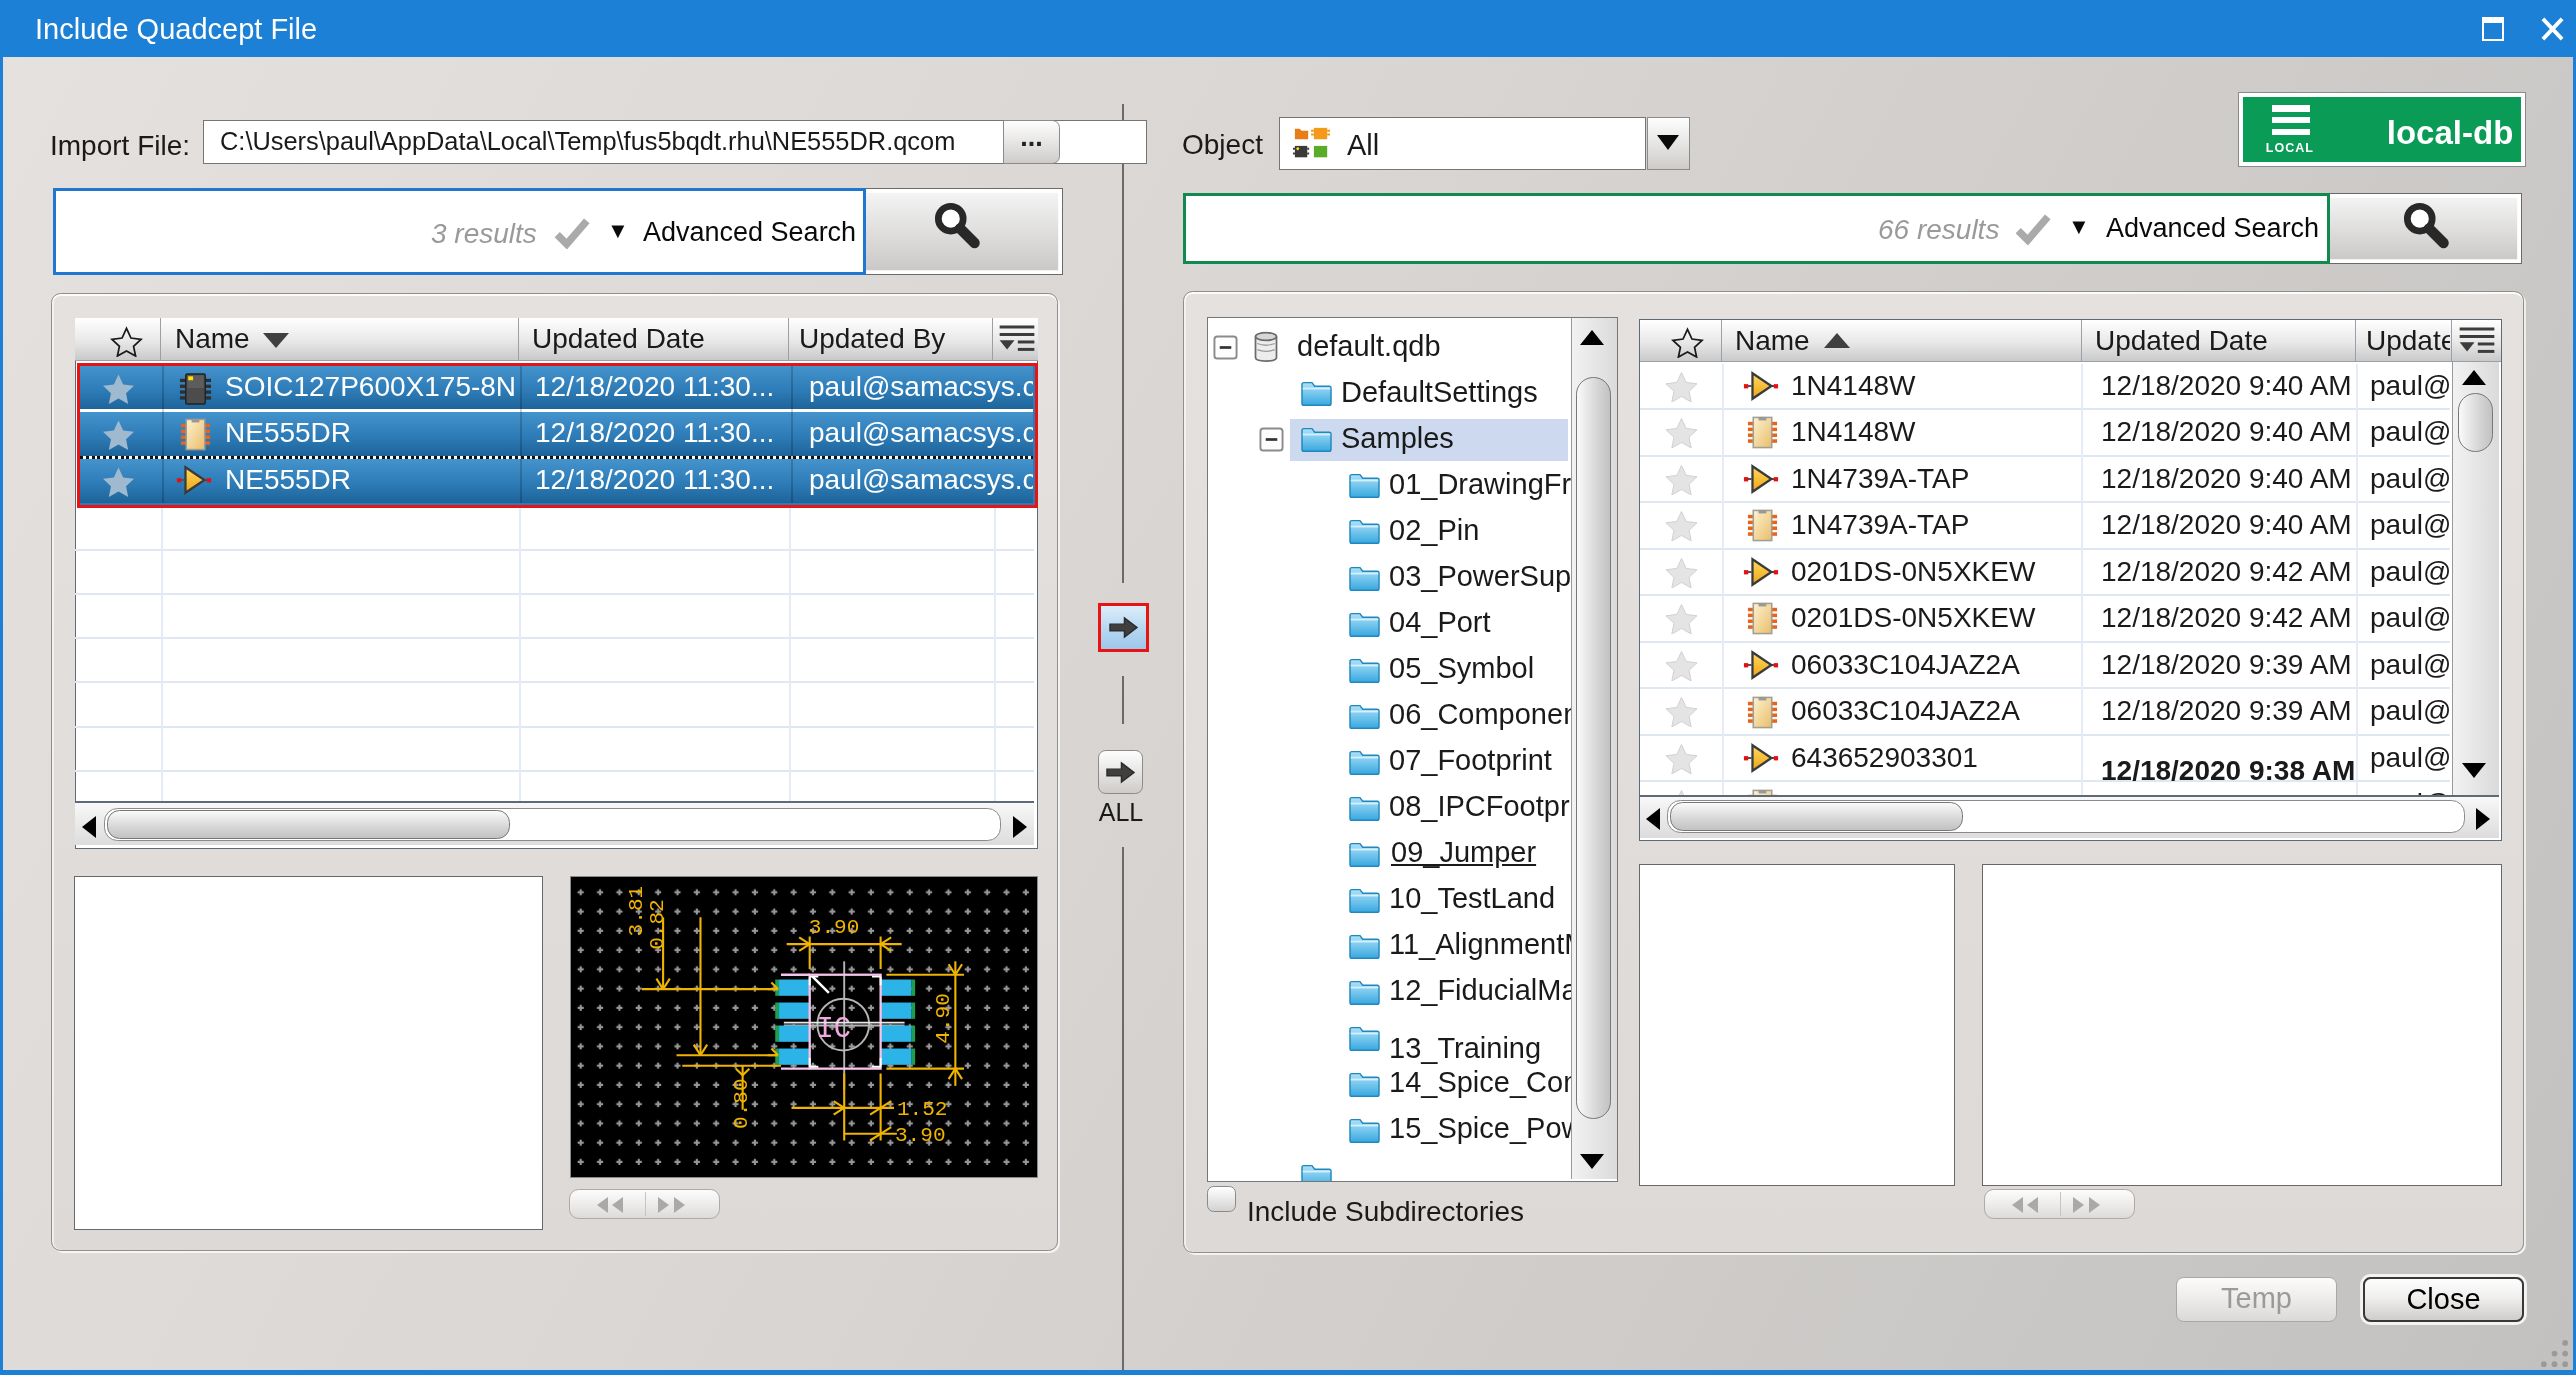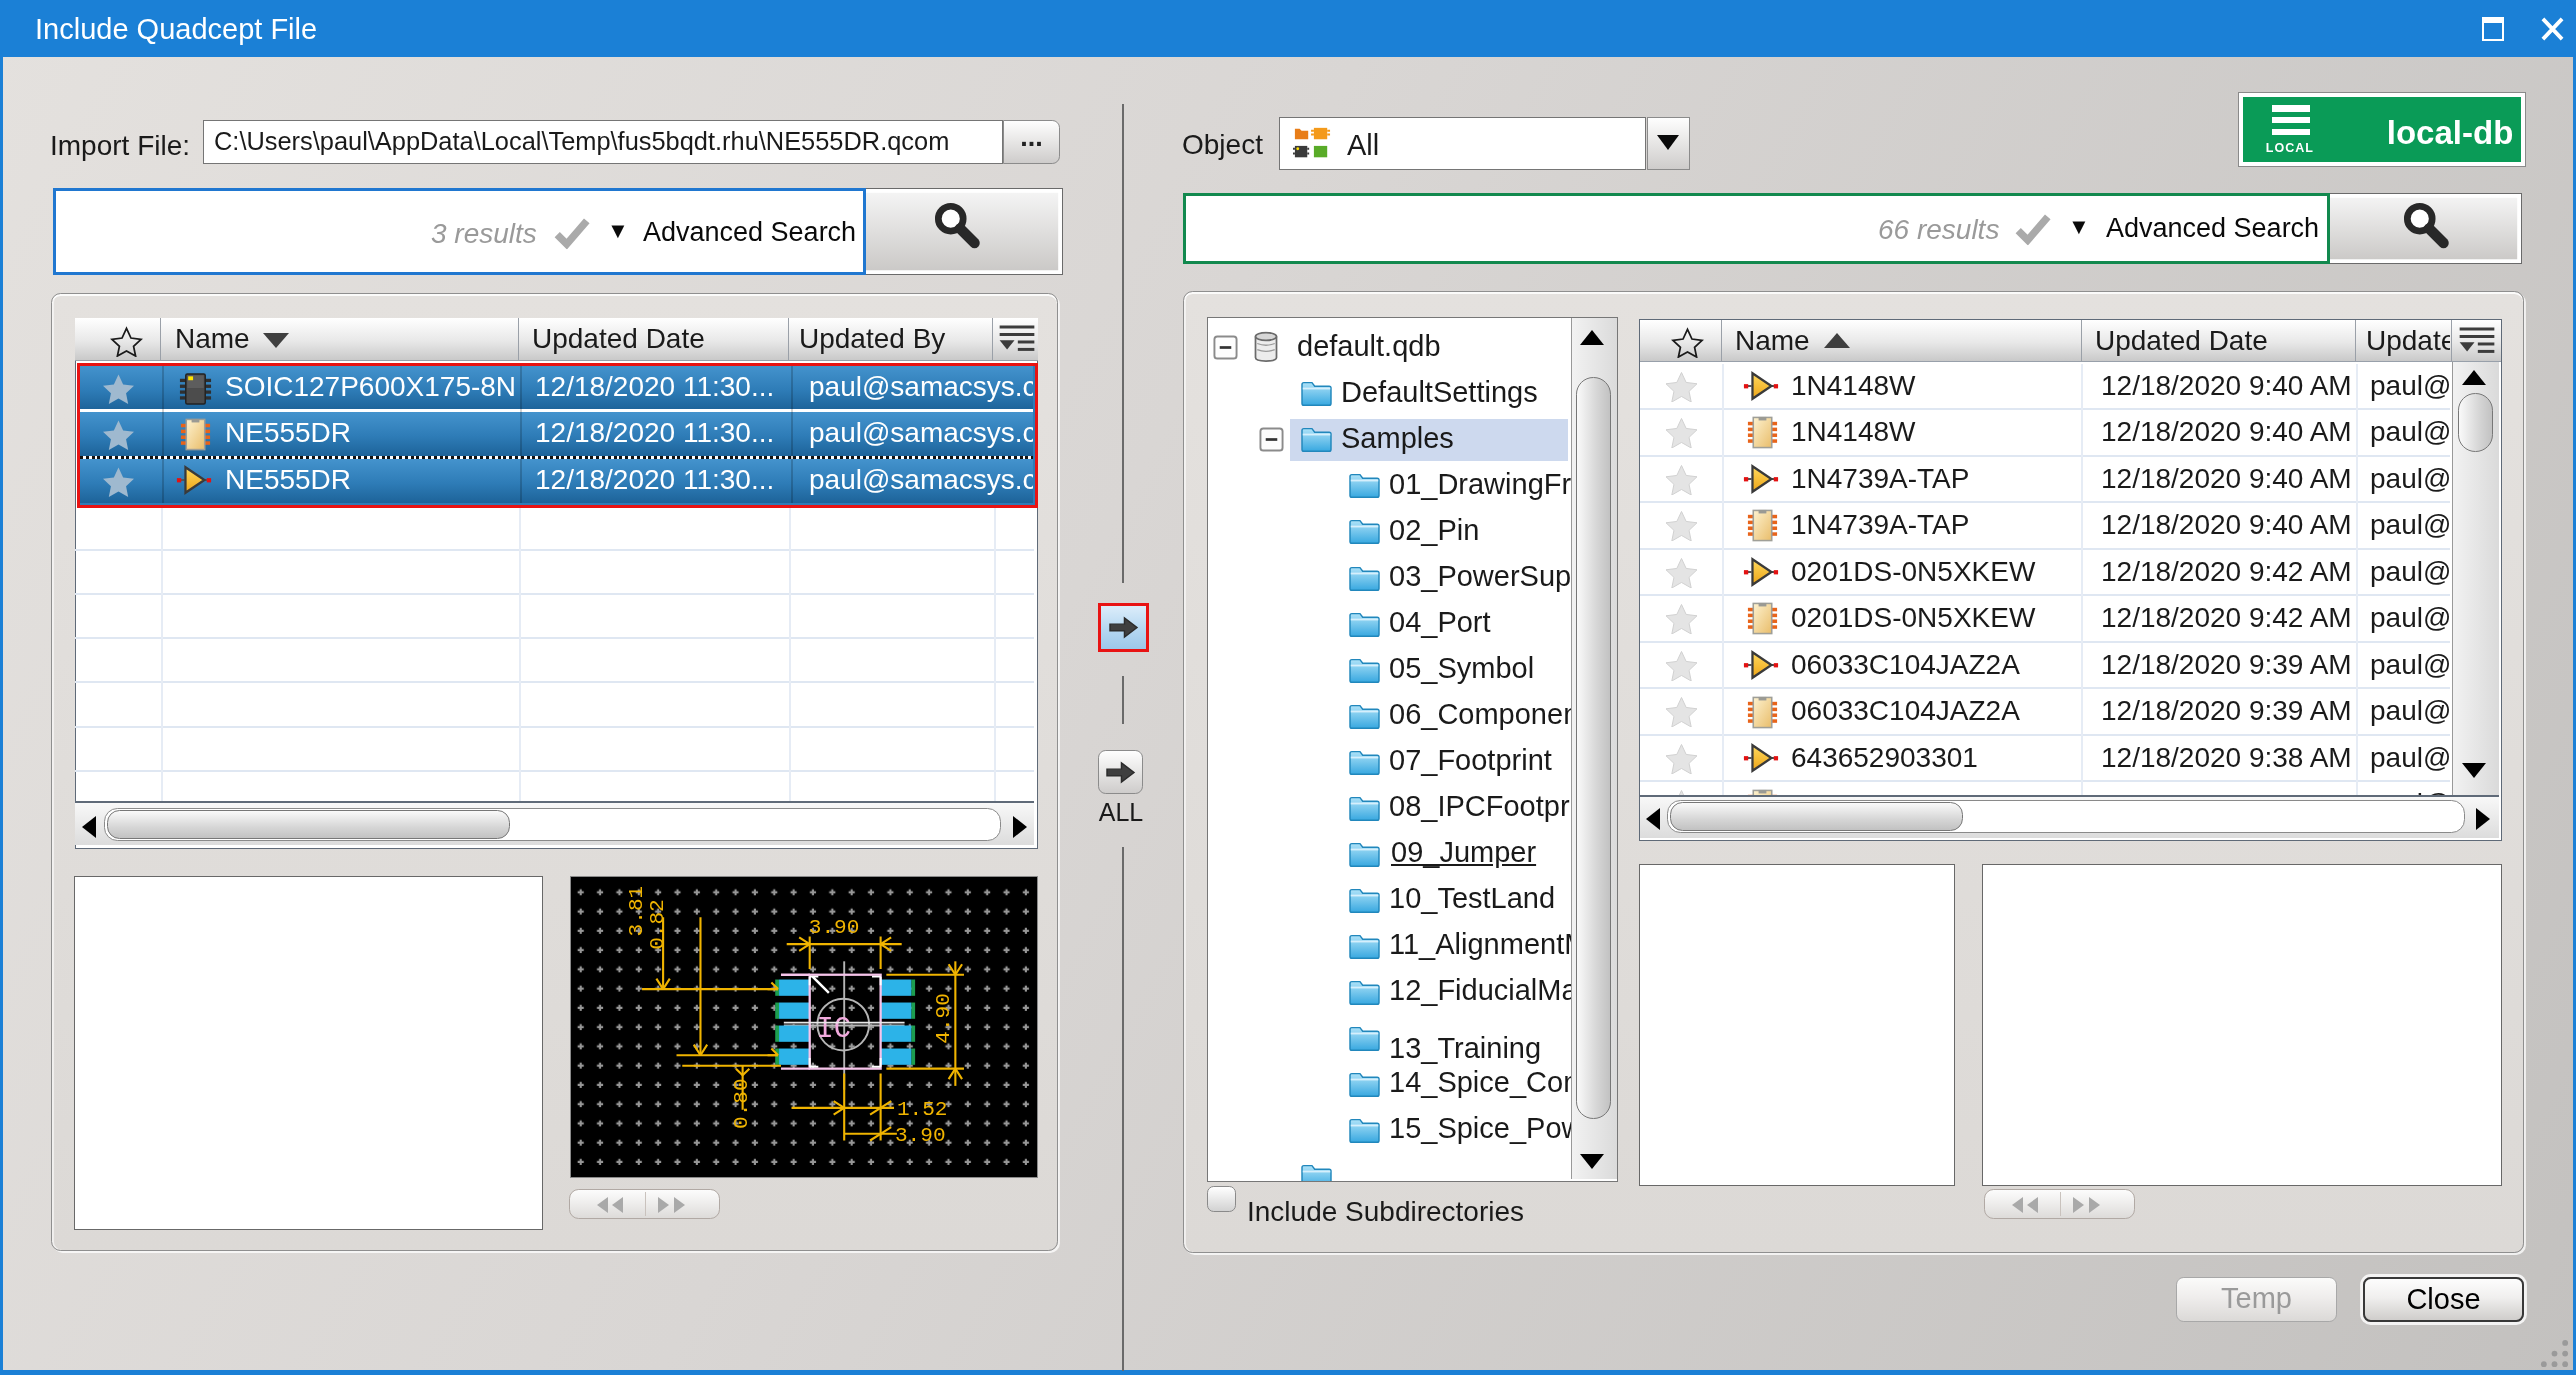--- a/index.html
+++ b/index.html
@@ -143,21 +143,21 @@
   </svg>
 <div class="abs bL"></div>
 <div class="abs bR"></div>
 <div class="abs bB"></div>
 
 <div class="abs vsep" style="top:104px;height:479px;"></div>
 <div class="abs vsep" style="top:676px;height:48px;"></div>
 <div class="abs vsep" style="top:847px;height:524px;"></div>
 
 <div class="abs lbl" style="left:50px;top:130px;">Import File:</div>
-<div class="abs inp" style="left:203px;top:120px;width:800px;height:44px;font-size:25.4px;line-height:40px;padding-left:10px;white-space:nowrap;overflow:hidden;">C:\Users\paul\AppData\Local\Temp\fus5bqdt.rhu\NE555DR.qcom</div>
+<div class="abs inp" style="left:203px;top:120px;width:944px;height:44px;font-size:25.4px;line-height:40px;padding-left:16px;white-space:nowrap;overflow:hidden;">C:\Users\paul\AppData\Local\Temp\fus5bqdt.rhu\NE555DR.qcom</div>
 <div class="abs btn3d" style="left:1003px;top:120px;width:57px;height:44px;border-radius:0 7.7px 7.7px 0;font-size:27px;font-weight:bold;text-align:center;line-height:33px;color:#222;">...</div>
 
 <div class="abs" style="left:53px;top:188px;width:1010px;height:87px;border:1.9px solid #6a6a6a;background:linear-gradient(#f6f6f6,#c9c7c5);box-shadow:inset 0 0 0 3.8px #fff;"></div>
 <div class="abs" style="left:53px;top:188px;width:813px;height:87px;border:3.8px solid #2077d0;background:#fff;"></div>
 <div class="abs" style="left:431px;top:218px;font-size:28px;font-style:italic;color:#9a9a9a;">3 results</div>
 <svg class="abs" style="left:553px;top:217px" width="38" height="33" viewBox="0 0 36 30">
     <use href="#checkm"></use>
   </svg>
 <div class="abs" style="left:607px;top:218px;font-size:22px;color:#0a0a0a;">▼</div>
 <div class="abs" style="left:643px;top:217px;font-size:27px;color:#0a0a0a;">Advanced Search</div>
@@ -576,21 +576,21 @@
       <div class="abs rowtxt" style="left:461px;top:375px;">12/18/2020 9:39 AM</div>
       <div class="abs rowtxt" style="left:730px;top:375px;width:81px;overflow:hidden;">paul@samacsys.com</div>
       <div class="abs" style="left:0;top:460px;width:810px;height:1.9px;background:#dfe7f2;"></div>
       <svg class="abs star" style="left:25px;top:423px;fill:#e4e4e4;stroke:#cfcfcf;stroke-width:1;" viewBox="0 0 34 32">
         <use href="#starfill"></use>
       </svg>
       <svg class="abs" style="left:103px;top:422px" width="36" height="33" viewBox="0 0 38 34">
         <use href="#opamp"></use>
       </svg>
       <div class="abs rowtxt" style="left:151px;top:422px;">643652903301</div>
-      <div class="abs rowtxt" style="left:461px;top:422px;">12/18/2020 9:38 AM</div>
+      <div class="abs rowtxt" style="left:461px;top:435px;font-weight:bold;">12/18/2020 9:38 AM</div>
       <div class="abs rowtxt" style="left:730px;top:422px;width:81px;overflow:hidden;">paul@samacsys.com</div>
       <div class="abs" style="left:0;top:507px;width:810px;height:1.9px;background:#dfe7f2;"></div>
       <svg class="abs star" style="left:25px;top:469px;fill:#e4e4e4;stroke:#cfcfcf;stroke-width:1;" viewBox="0 0 34 32">
         <use href="#starfill"></use>
       </svg>
       <svg class="abs" style="left:105px;top:468px" width="35" height="35" viewBox="0 0 36 36">
         <use href="#chiptan"></use>
       </svg>
       <div class="abs rowtxt" style="left:151px;top:468px;"></div>
       <div class="abs rowtxt" style="left:461px;top:468px;"></div>

